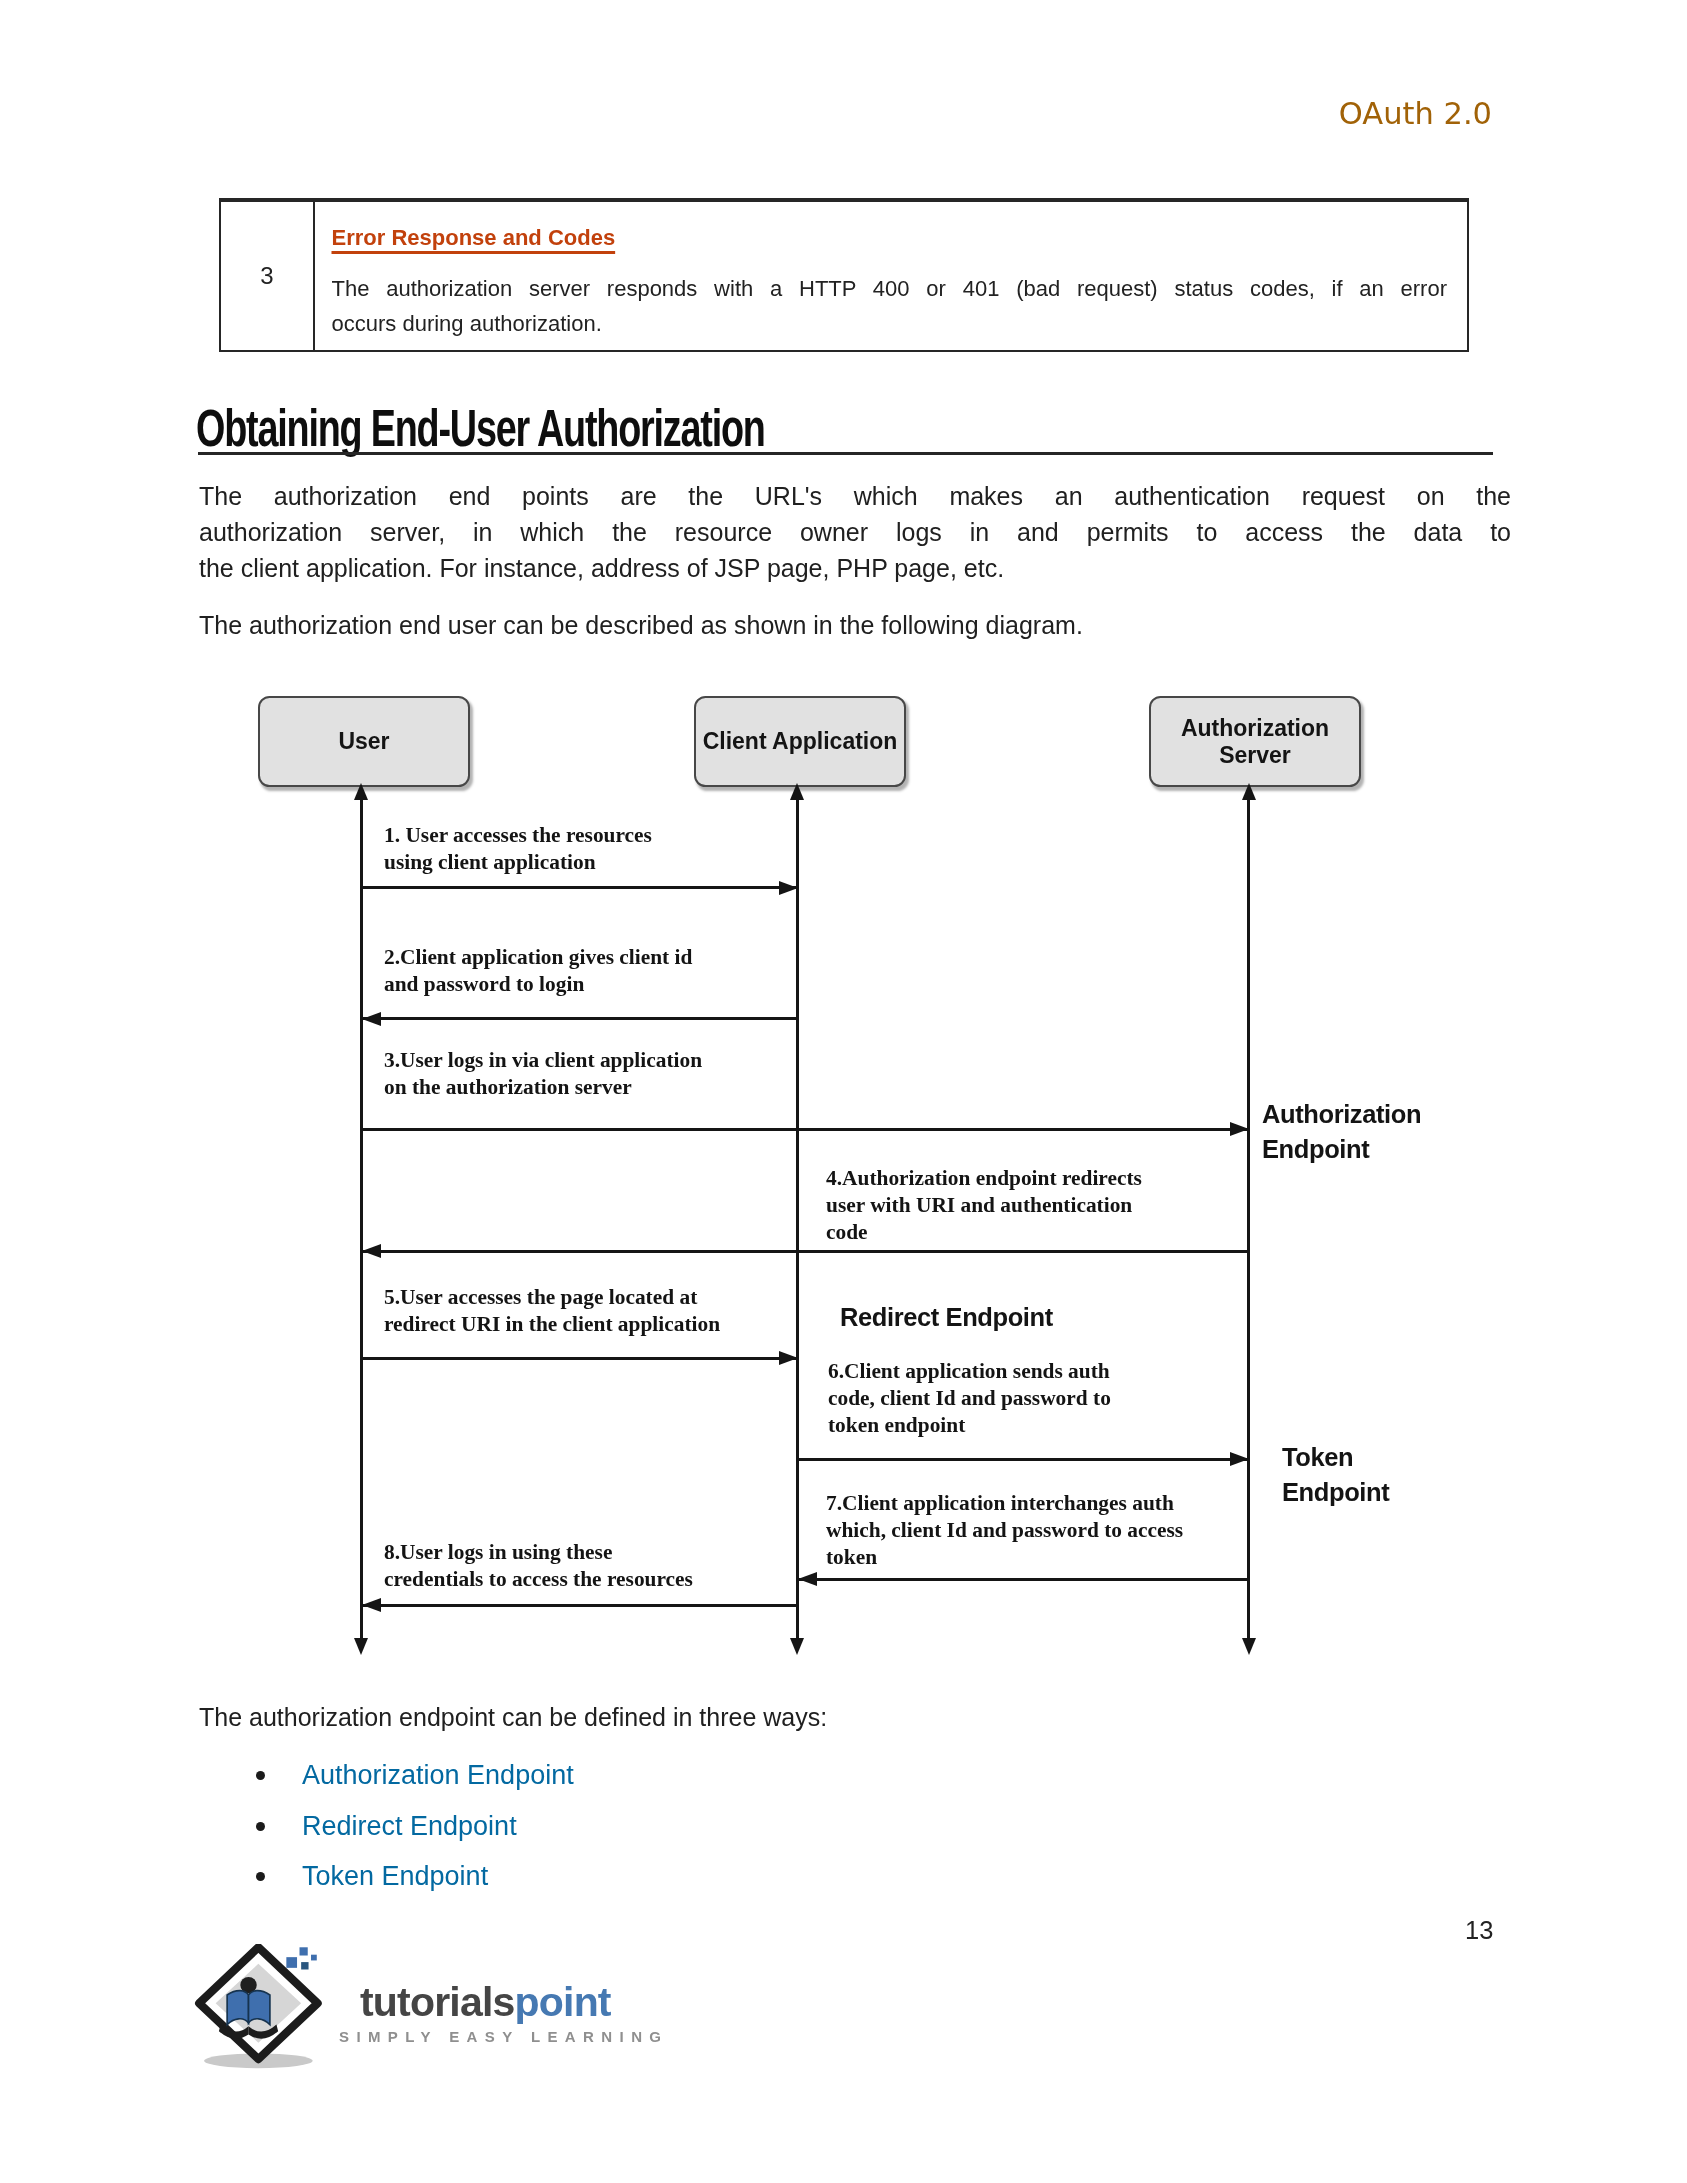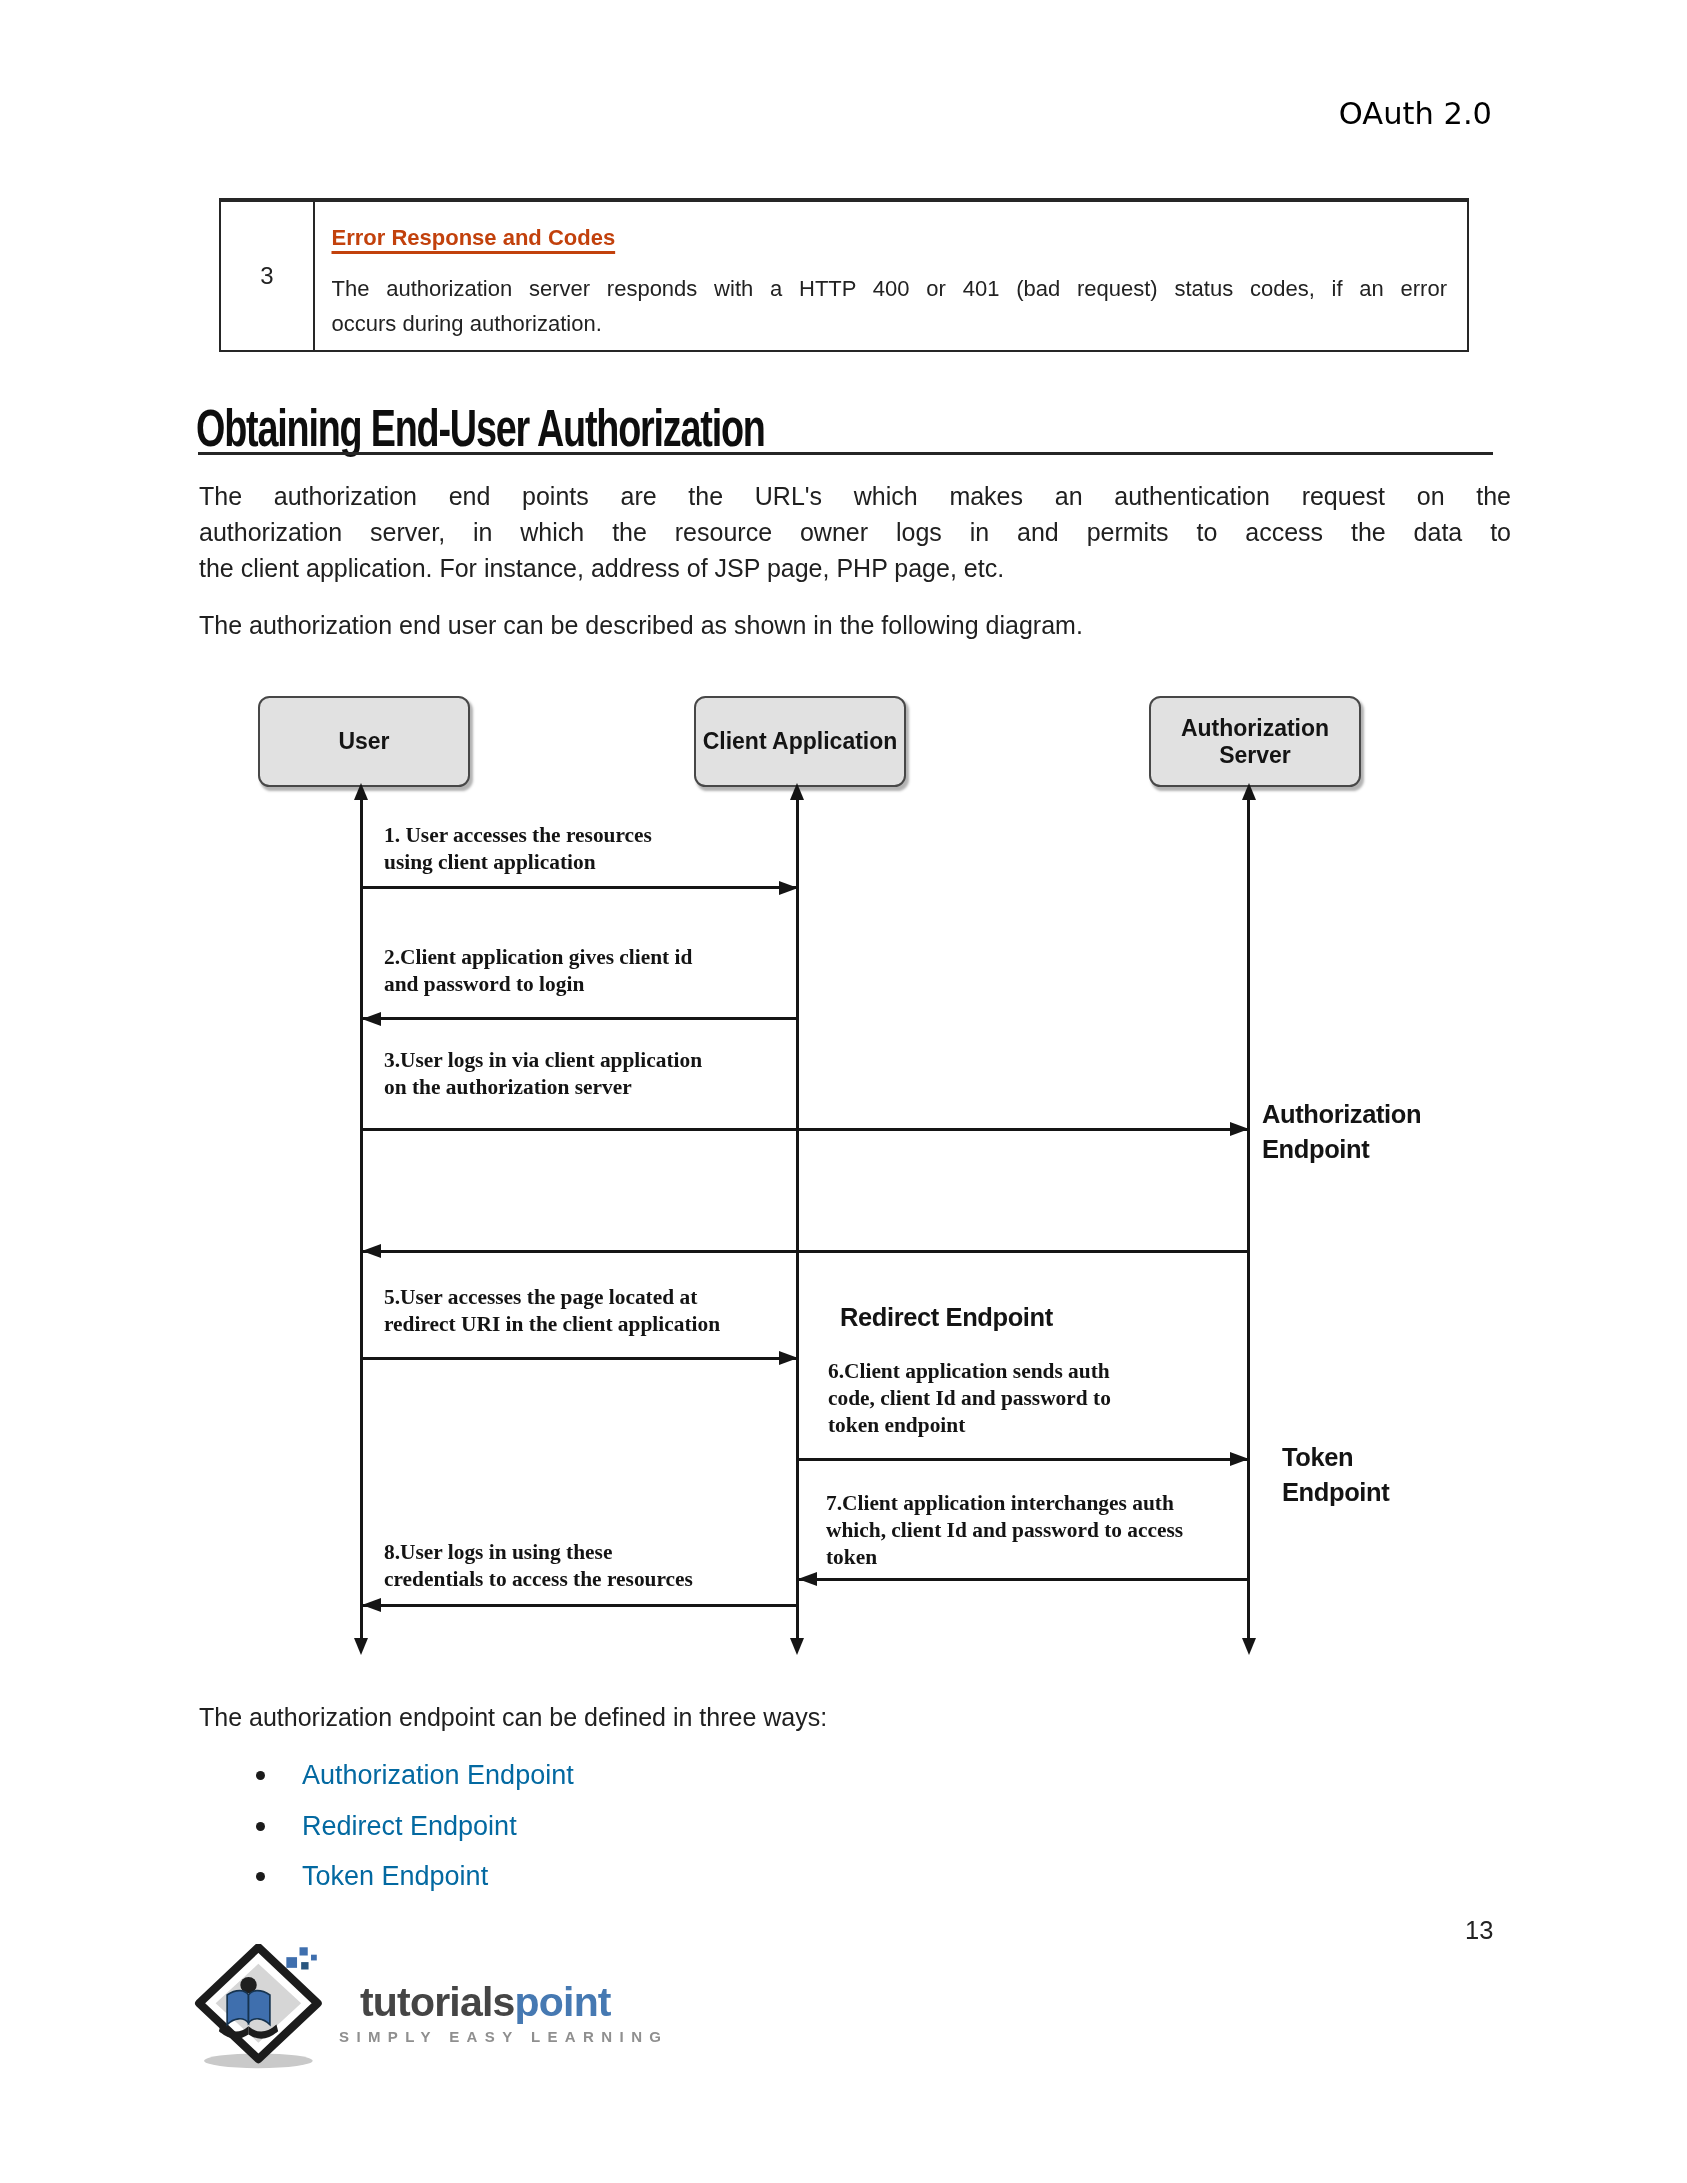--- a/index.html
+++ b/index.html
@@ -1,21 +1,21 @@
 <!DOCTYPE html>
 <html style="font-size:13px"><head>
 <meta charset="utf-8">
 <style>
   html,body{margin:0;padding:0;background:#ffffff;}
   .page{position:relative;width:1687px;height:2183px;background:#ffffff;overflow:hidden;
         font-family:"Liberation Sans",sans-serif;color:#1f1f1f;}
 
   
   .header-label{position:absolute;left:1153px;top:96px;width:339px;text-align:right;
-      font-family:"DejaVu Sans",sans-serif;font-size:30.5px;color:#000000;}
+      font-family:"DejaVu Sans",sans-serif;font-size:30.5px;color:#a16207;}
 
   
   .info-table{position:absolute;left:219px;top:198px;width:1250px;height:154px;
       border:2.5px solid #262626;border-top-width:4.1px;display:flex;box-sizing:border-box;}
   .row-num-cell{width:92px;border-right:2.5px solid #262626;display:flex;align-items:center;
       justify-content:center;font-size:24px;color:#222;}
   .row-body-cell{flex:1;padding:23px 20px 0 16.5px;}
   .err-title{font-size:22px;font-weight:bold;color:#c2410c;text-decoration:underline;
       text-decoration-thickness:2.5px;text-underline-offset:5.8px;}
   .err-body{margin-top:20px;font-size:22px;line-height:35px;color:#222;}
@@ -130,20 +130,25 @@
     <div>on the authorization server</div>
   </div>
   <div class="hline" style="left:362px;top:1128px;width:887px;"></div>
   <div class="tri-r" style="left:1230px;top:1122px;"></div>
 
   <div class="endpoint-label" style="left:1262px;top:1097px;">
     <div>Authorization</div>
     <div>Endpoint</div>
   </div>
 
+  <div class="msg" style="left:826px;top:1165px;">
+    <div>4.Authorization endpoint redirects</div>
+    <div>user with URI and authentication</div>
+    <div>code</div>
+  </div>
   <div class="hline" style="left:362px;top:1250px;width:887px;"></div>
   <div class="tri-l" style="left:362px;top:1244px;"></div>
 
   <div class="msg" style="left:384px;top:1284px;">
     <div>5.User accesses the page located at</div>
     <div>redirect URI in the client application</div>
   </div>
   <div class="hline" style="left:362px;top:1357px;width:436px;"></div>
   <div class="tri-r" style="left:779px;top:1351px;"></div>
 

